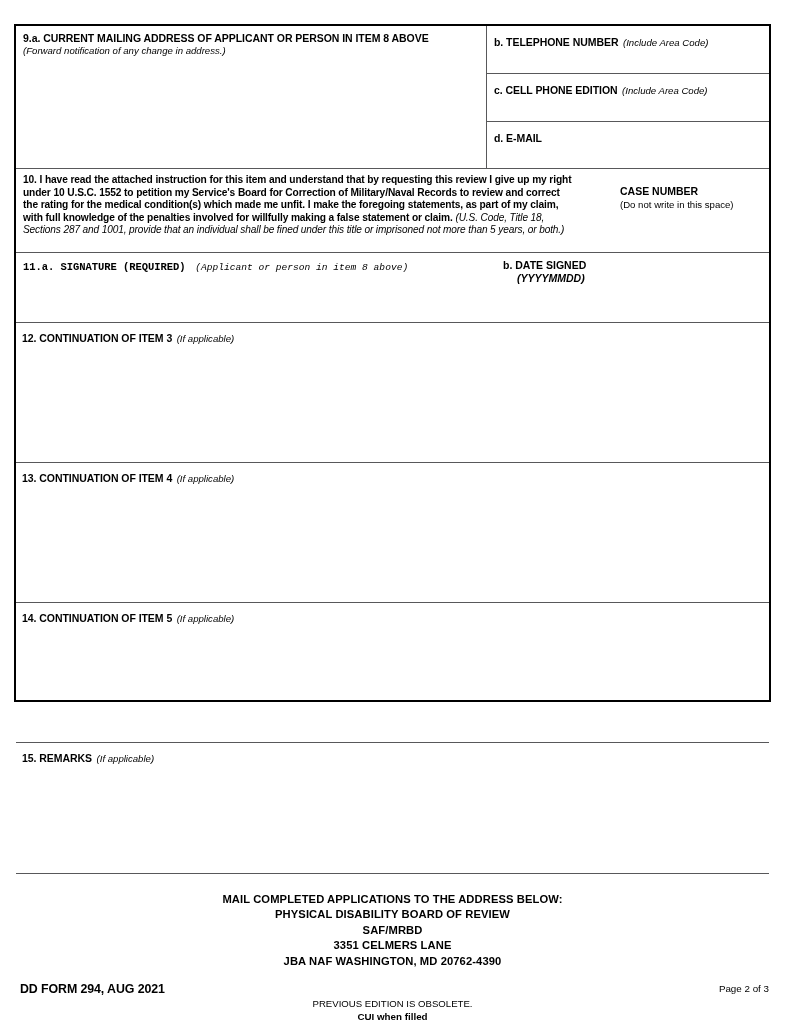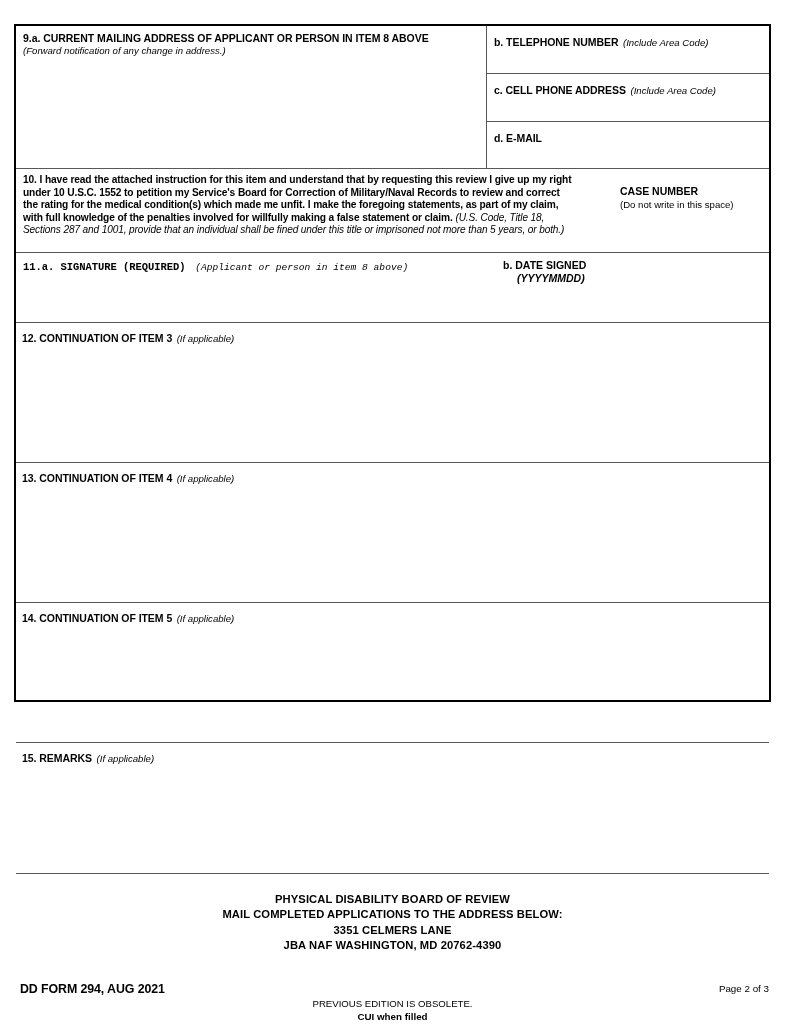--- a/index.html
+++ b/index.html
@@ -229,21 +229,21 @@
 
       <div class="col-right-9">
 
         <div class="subcell">
           <span class="lbl-bold">b. TELEPHONE NUMBER</span>
           <span class="lbl-ital">(Include Area Code)</span>
           <div class="value"></div>
         </div>
 
         <div class="subcell">
-          <span class="lbl-bold">c. CELL PHONE ADDRESS</span>
+          <span class="lbl-bold">c. CELL PHONE EDITION</span>
           <span class="lbl-ital">(Include Area Code)</span>
           <div class="value"></div>
         </div>
 
         <div class="subcell">
           <span class="lbl-bold">d. E-MAIL</span>
           <div class="value"></div>
         </div>
 
       </div>
@@ -302,22 +302,23 @@
       <div class="value"></div>
     </div>
 
     <div class="row row-15 cell">
       <span class="lbl-bold">15. REMARKS</span>
       <span class="lbl-ital">(If applicable)</span>
       <div class="value"></div>
     </div>
 
     <div class="row row-addr">
+      <div class="addr-line">MAIL COMPLETED APPLICATIONS TO THE ADDRESS BELOW:</div>
       <div class="addr-line">PHYSICAL DISABILITY BOARD OF REVIEW</div>
-      <div class="addr-line">MAIL COMPLETED APPLICATIONS TO THE ADDRESS BELOW:</div>
+      <div class="addr-line">SAF/MRBD</div>
       <div class="addr-line">3351 CELMERS LANE</div>
       <div class="addr-line">JBA NAF WASHINGTON, MD 20762-4390</div>
     </div>
 
   </div>
 
   <div class="footer">
     <div class="foot-left">DD FORM 294, AUG 2021</div>
     <div class="foot-right">Page 2 of 3</div>
     <div class="foot-center-1">PREVIOUS EDITION IS OBSOLETE.</div>

